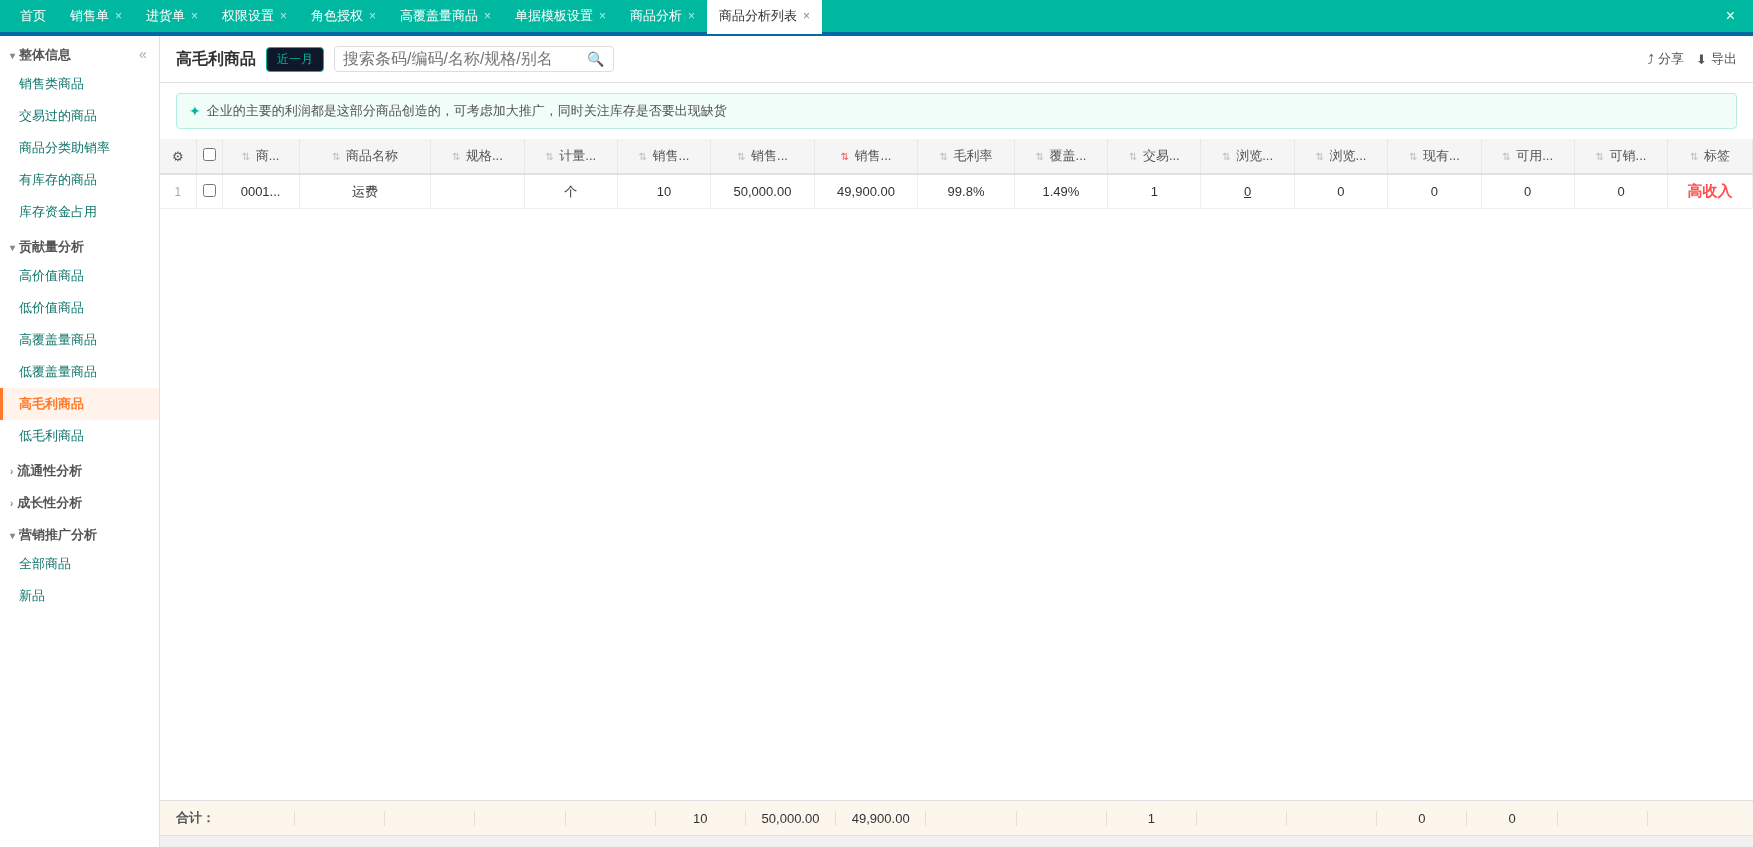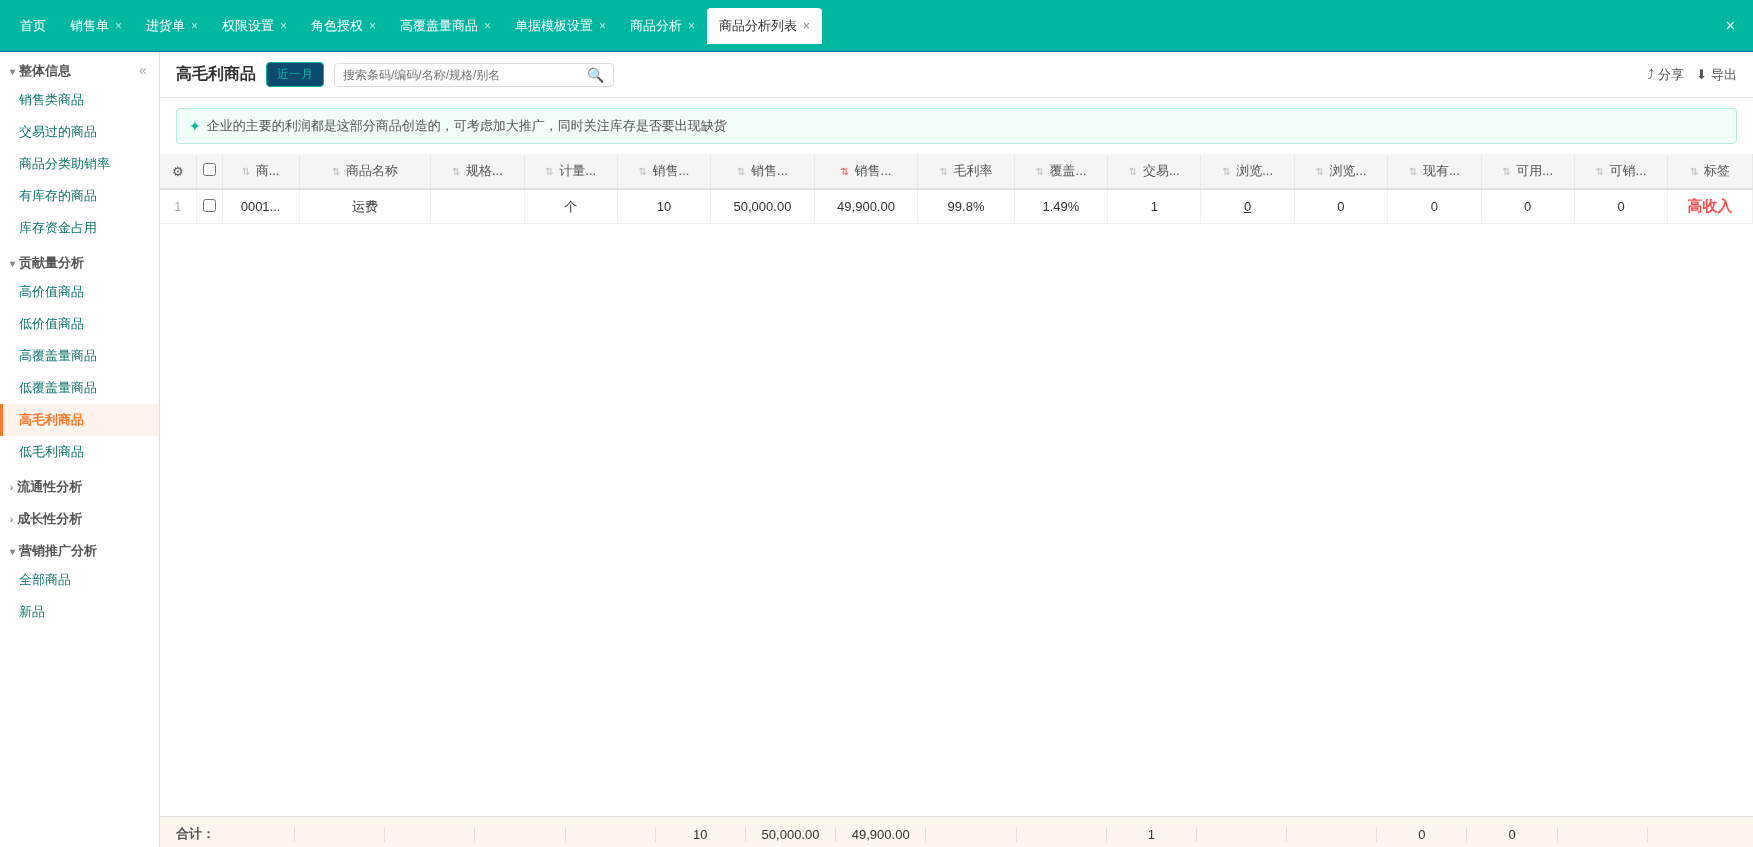--- a/index.html
+++ b/index.html
@@ -1,26 +1,26 @@
 <!DOCTYPE html>
 <html><head>
   <meta charset="utf-8">
   <style>
     * { box-sizing: border-box; margin: 0; padding: 0; font-family: 'Microsoft YaHei', Arial, sans-serif; font-size: 13px; }
     body { background: #f5f5f5; overflow: hidden; width: 1753px; height: 847px; }
 
     
     .top-nav {
       background: #00b8a0;
-      height: 52px;
+      height: 36px;
       display: flex;
       align-items: center;
       padding: 0 8px;
       color: white;
-      border-bottom: 1px solid #0369a1;
+      border-bottom: 4px solid #0369a1;
     }
     .nav-tab {
       display: flex;
       align-items: center;
       padding: 0 12px;
       height: 36px;
       cursor: pointer;
       color: white;
       font-size: 13px;
       white-space: nowrap;
@@ -123,37 +123,37 @@
     .filter-btn {
       background: #f5f5f5;
       border: 1px solid #ddd;
       border-radius: 4px;
       padding: 3px 10px;
       cursor: pointer;
       color: #555;
       font-size: 12px;
     }
     .filter-btn.active {
-      background: #0c4a6e;
+      background: #0f172a;
       border-color: #00b8a0;
       color: #00b8a0;
     }
     .search-box {
       display: flex;
       align-items: center;
       border: 1px solid #ddd;
       border-radius: 4px;
       padding: 3px 8px;
       flex: 1;
       max-width: 280px;
     }
     .search-input {
       border: none;
       outline: none;
-      font-size: 12px;
+      font-size: 16px;
       color: #999;
       flex: 1;
       background: transparent;
     }
     .search-icon-btn {
       color: #aaa;
       cursor: pointer;
       font-size: 14px;
     }
     .header-right-btns {

